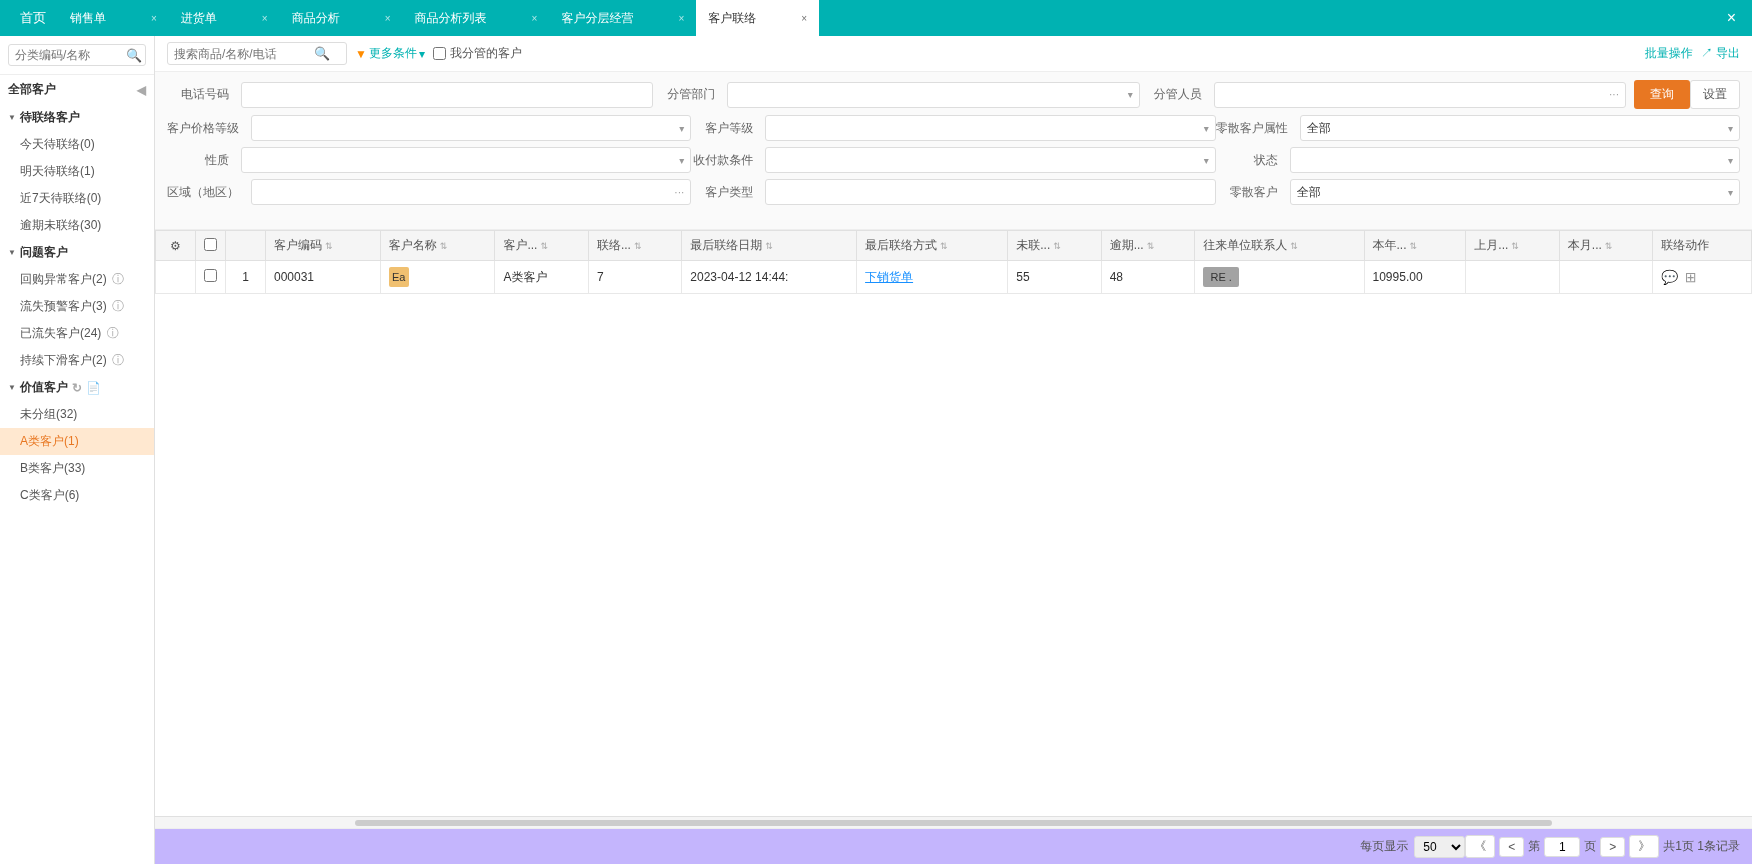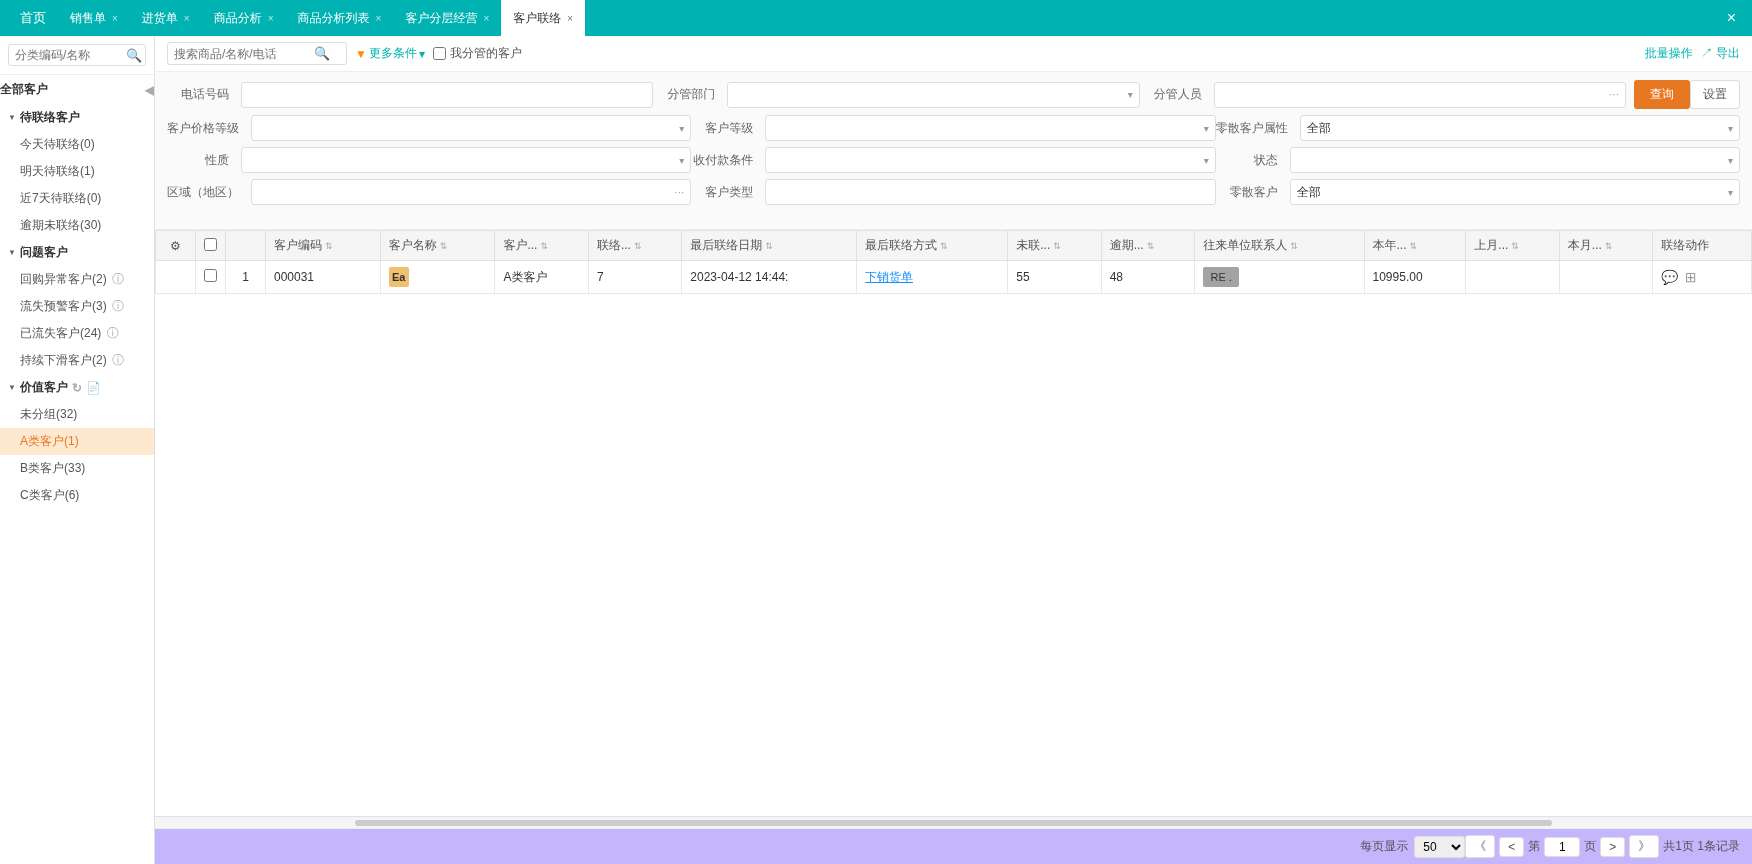--- a/index.html
+++ b/index.html
@@ -16,20 +16,21 @@
     }
     .top-nav .nav-item {
       padding: 0 12px;
       height: 36px;
       display: flex;
       align-items: center;
       cursor: pointer;
       white-space: nowrap;
       color: white;
       font-size: 13px;
+      gap: 39px;
     }
     .top-nav .nav-item.active {
       background: white;
       color: #333;
     }
     .top-nav .nav-item .close-x {
       margin-left: 6px;
       font-size: 10px;
       opacity: 0.7;
     }
@@ -77,21 +78,21 @@
       outline: none;
       color: #999;
     }
     .sidebar-search .search-icon {
       margin-left: -20px;
       color: #00b2b2;
       font-size: 13px;
       cursor: pointer;
     }
     .sidebar-section-header {
-      padding: 6px 0;
+      padding: 6px 8px;
       font-weight: bold;
       color: #333;
       display: flex;
       align-items: center;
       justify-content: space-between;
       cursor: pointer;
     }
     .sidebar-item {
       padding: 5px 10px 5px 16px;
       color: #555;
@@ -641,21 +642,21 @@
           </tr>
         </thead>
         <tbody id="table-body">
 
         <tr>
     <td class="table-settings-col"></td>
     <td class="checkbox-col"><input type="checkbox" style=""></td>
     <td class="seq-col">1</td>
     <td>000031</td>
     <td>
-      <span style="display:inline-block;width:20px;height:20px;background:#f0c070;border-radius:2px;vertical-align:middle;margin-right:4px;font-size:11px;text-align:center;line-height:20px;font-weight:bold;">Ea</span>
+      <span style="display:inline-block;width:20px;height:20px;background:#f0c070;border-radius:2px;vertical-align:middle;margin-right:4px;font-size:11px;text-align:center;line-height:20px;">Ea</span>
     </td>
     <td>A类客户</td>
     <td>7</td>
     <td>2023-04-12 14:44:</td>
     <td><span class="link-text">下销货单</span></td>
     <td>55</td>
     <td>48</td>
     <td>
       <span style="display:inline-block;width:36px;height:20px;background:#a3a3a3;border-radius:2px;vertical-align:middle;font-size:11px;text-align:center;line-height:20px;">RE .</span>
     </td>

